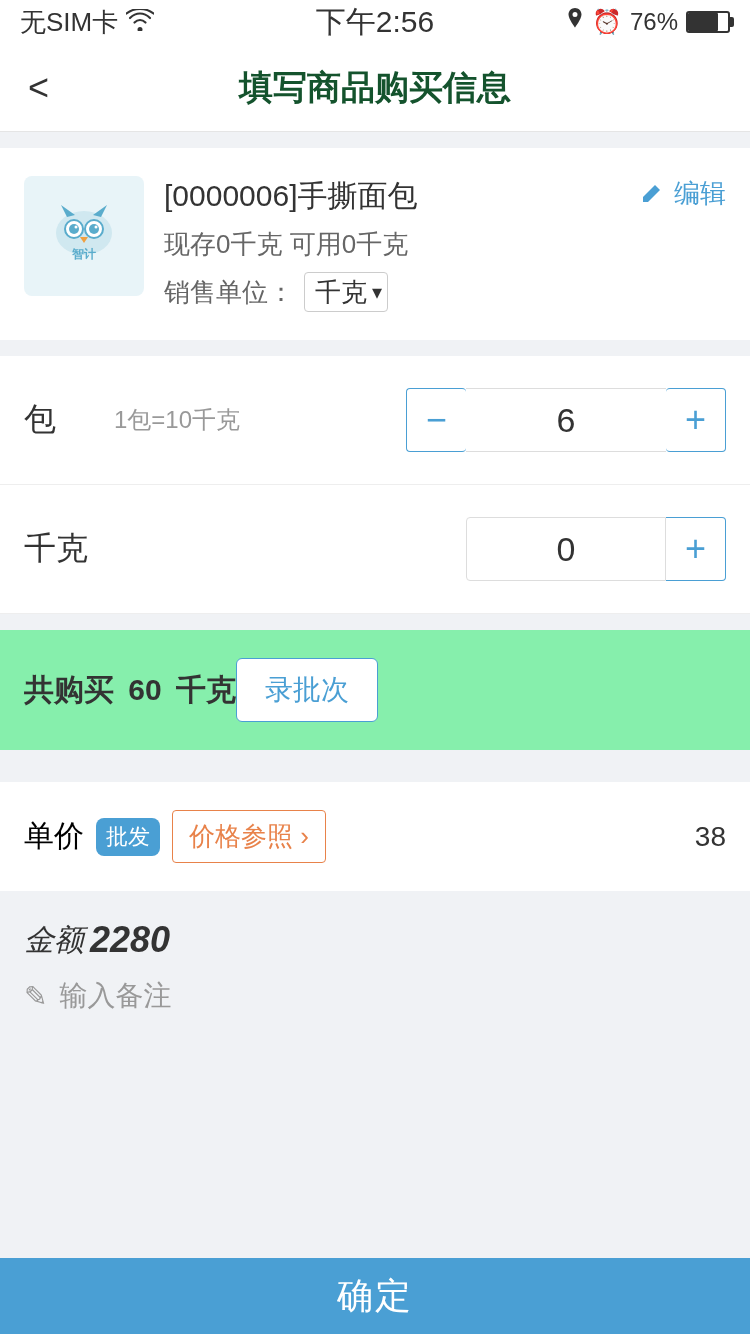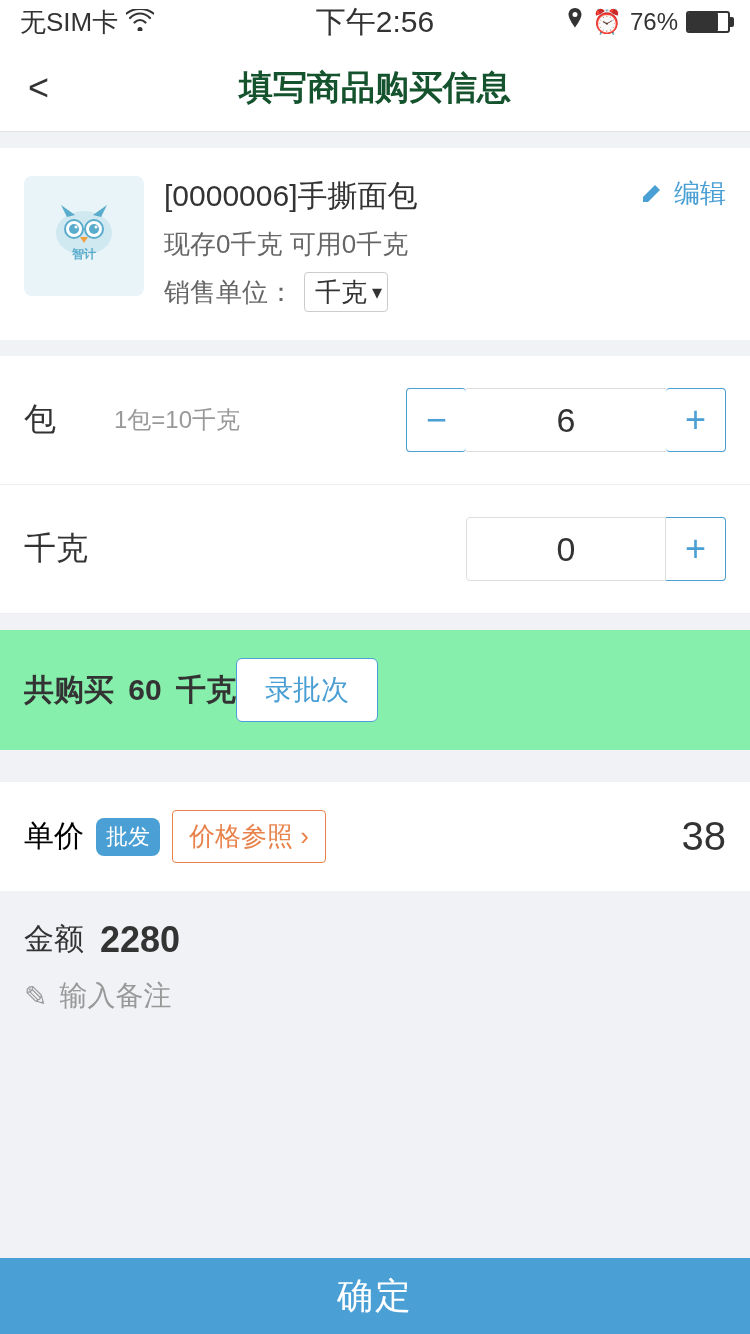--- a/index.html
+++ b/index.html
@@ -338,35 +338,36 @@
       padding: 8px 16px;
       border-radius: 4px;
       font-size: 26px;
       display: flex;
       align-items: center;
       gap: 4px;
       cursor: pointer;
       background: #fff;
     }
     .price-value {
-      font-size: 40px;
+      font-size: 28px;
       color: #333;
       font-weight: 500;
     }
 
     
     .amount-section {
       background: #f0f2f5;
       padding: 28px 24px 20px;
     }
     .amount-row {
       display: flex;
-      align-items: flex-start;
-      gap: 16px;
+      align-items: flex-end;
+      gap: 6px;
       margin-bottom: 16px;
+      font-style: italic;
     }
     .amount-label {
       font-size: 30px;
       color: #333;
     }
     .amount-value {
       font-size: 36px;
       color: #333;
       font-weight: 600;
     }

